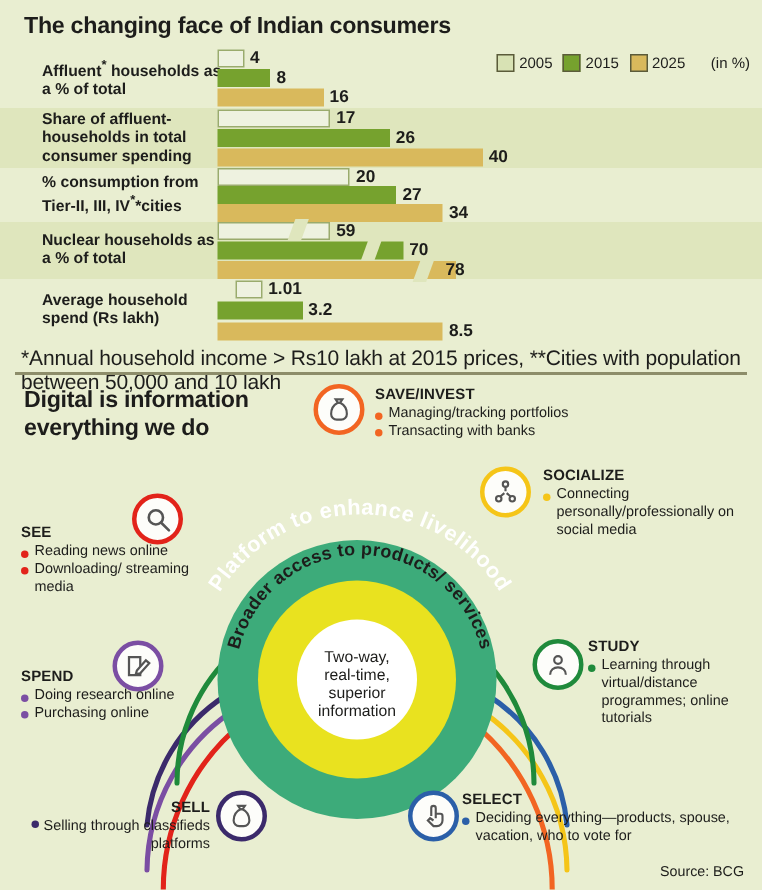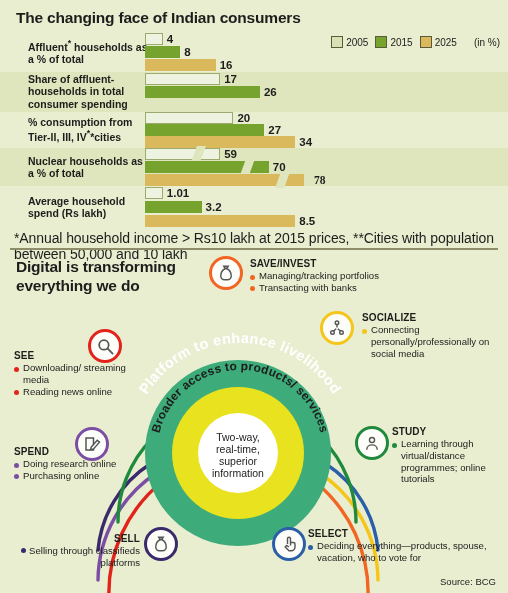--- a/index.html
+++ b/index.html
@@ -118,20 +118,24 @@
         <div class="rowlabel">Share of affluent-households in total consumer spending</div>
         <div class="bars">
           <div class="barline" style="top: 0.666667px; left: 0px; right: 0px;">
             <div class="bar y2005 outline" style="width: 75.14px;"></div>
             <div class="bval" style="left: 79.14px;">17</div>
           </div>
           <div class="barline" style="top: 14px; left: 0px; right: 0px;">
             <div class="bar y2015" style="width: 114.92px;"></div>
             <div class="bval" style="left: 118.92px;">26</div>
           </div>
+          <div class="barline" style="top: 27.3333px; left: 0px; right: 0px;">
+            <div class="bar y2025" style="width: 176.8px;"></div>
+            <div class="bval" style="left: 180.8px;">40</div>
+          </div>
         </div>
       </div>
       <div class="rowgrp" style="top: 112px; height: 36px;">
         <div class="rowlabel">% consumption from Tier-II, III, IV<sup>*</sup>*cities</div>
         <div class="bars">
           <div class="barline" style="top: 0px; left: 0px; right: 0px;">
             <div class="bar y2005 outline" style="width: 88.4px;"></div>
             <div class="bval" style="left: 92.4px;">20</div>
           </div>
           <div class="barline" style="top: 12px; left: 0px; right: 0px; padding-left: 24px;">
@@ -153,49 +157,49 @@
             <div class="bval" style="left: 79.14px;">59</div>
           </div>
           <div class="barline" style="top: 13px; left: 0px; right: 0px;">
             <div class="bar y2015" style="width: 123.76px;"></div>
             <div class="brk" style="left: 97.76px;"></div>
             <div class="bval" style="left: 127.76px;">70</div>
           </div>
           <div class="barline" style="top: 25.6667px; left: 0px; right: 0px;">
             <div class="bar y2025" style="width: 159.12px;"></div>
             <div class="brk" style="left: 133.12px;"></div>
-            <div class="bval" style="left: 169px; font-family: Liberation Serif, serif;">78</div>
+            <div class="bval" style="left: 152px;">78</div>
           </div>
         </div>
       </div>
       <div class="rowgrp" style="top: 186px; height: 42px;">
         <div class="rowlabel">Average household spend (Rs lakh)</div>
         <div class="bars">
-          <div class="barline" style="top: 1px; left: 0px; right: 0px;">
+          <div class="barline" style="top: 1px; left: 12px; right: 0px;">
             <div class="bar y2005 outline" style="width: 17.8568px;"></div>
             <div class="bval" style="left: 21.8568px;">1.01</div>
           </div>
           <div class="barline" style="top: 15px; left: 0px; right: 0px;">
             <div class="bar y2015" style="width: 56.576px;"></div>
             <div class="bval" style="left: 60.576px;">3.2</div>
           </div>
           <div class="barline" style="top: 29px; left: 0px; right: 0px;">
             <div class="bar y2025" style="width: 150.28px;"></div>
             <div class="bval" style="left: 154.28px;">8.5</div>
           </div>
         </div>
       </div>
     </div>
 
   <div id="footnote">*Annual household income &gt; Rs10 lakh at 2015 prices,  **Cities with population between 50,000 and 10 lakh</div>
 </div>
 <div id="divider"></div>
 
 <div id="panel-digital">
-  <div id="digital-title">Digital is transforming everything we do</div>
+  <div id="digital-title">Digital is information everything we do</div>
 
   <svg id="rings" viewBox="0 0 508 343">
     <defs>
       <path id="arcOuter" d="M 130,203 A 110,110 0 1 1 350,203"></path>
       <path id="arcMiddle" d="M 157,203 A 83,83 0 1 1 323,203"></path>
     </defs>
 
     <g fill="none" stroke-width="3.4" stroke-linecap="round">
       <path stroke="#e2231a" d="M 109,349 A 143,143 0 0 1 163,231"></path>
       <path stroke="#f26522" d="M 368,349 A 143,143 0 0 0 314,231"></path>
@@ -222,22 +226,22 @@
   <div class="node">
     <div class="nodeicon" style="left:88px;top:79px;border:3px solid #e2231a;">
       <svg width="19" height="19" viewBox="0 0 24 24" fill="none" stroke="#555" stroke-width="2.2">
         <circle cx="10" cy="10" r="6"></circle>
           <line x1="14.5" y1="14.5" x2="21" y2="21" stroke-linecap="round"></line>
       </svg>
     </div>
     <div class="nodetext" style="left:14px;top:100px;--dot:#e2231a;width:112px;">
       <div class="hd">SEE</div>
       <ul>
+        <li>Reading news online</li>
         <li>Downloading/ streaming media</li>
-        <li>Reading news online</li>
       </ul>
     </div>
   </div>
 
   <div class="node">
     <div class="nodeicon" style="left:75px;top:177px;border:3px solid #7b4ea3;">
       <svg width="18" height="18" viewBox="0 0 24 24" fill="none" stroke="#555" stroke-width="2">
         <path d="M4 4h10v16H4z"></path>
           <path d="M11 16l8-9 3 2.5-8 9-4 1z" fill="#fff"></path>
       </svg>

